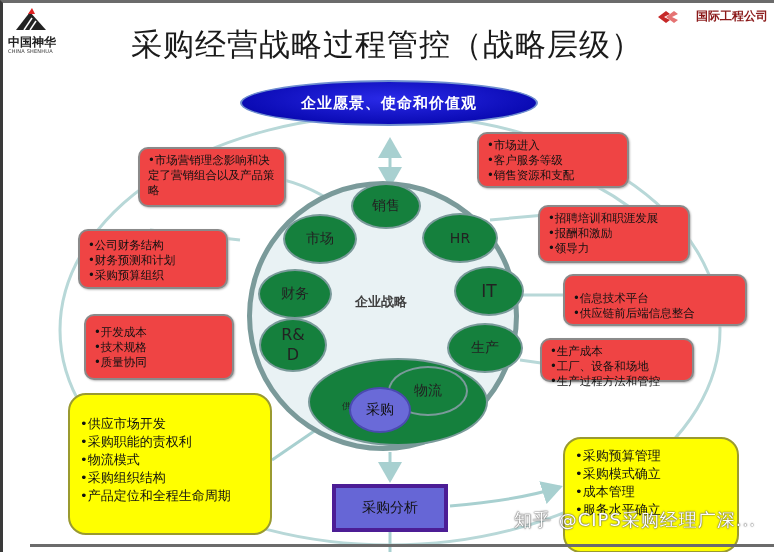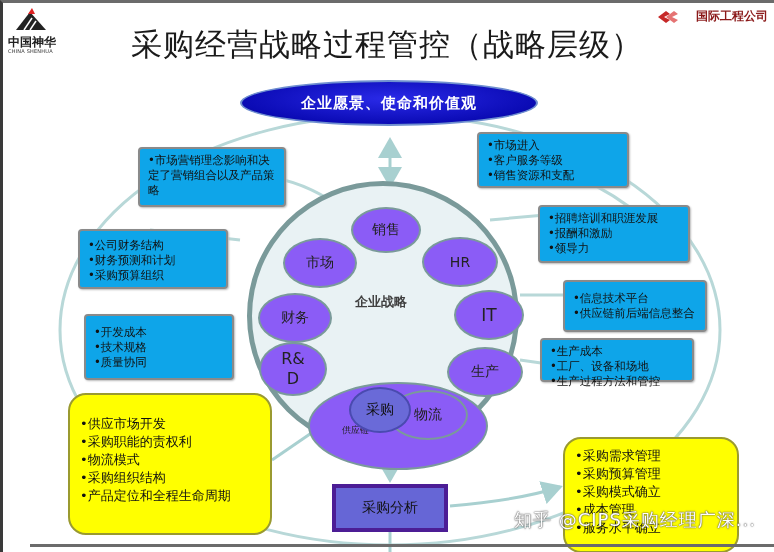--- a/index.html
+++ b/index.html
@@ -7,24 +7,24 @@
   .frame{position:absolute;left:0;top:0;width:774px;height:552px;border-top:3px solid #6b6b6b;border-left:3px solid #3a3a3a;box-sizing:border-box;}
   .abs{position:absolute;}
   .logo-l{left:8px;top:8px;display:flex;align-items:center;gap:6px;flex-direction:column;}
   .logo-l .mark{width:32px;height:22px;position:relative;}
   .logo-l .txt1{font-size:12px;font-weight:bold;color:#222;line-height:12px;}
   .logo-l .txt2{font-size:5px;color:#333;line-height:7px;letter-spacing:0.2px;}
   .logo-r{right:6px;top:8px;display:flex;align-items:center;gap:16px;}
   .logo-r .txt{font-size:12px;font-weight:bold;color:#8b1a1a;}
   .title{left:0;width:774px;top:24px;text-align:center;font-family:"DejaVu Serif",serif;font-size:31px;color:#1a1a1a;letter-spacing:1px;}
   .vision{left:240px;top:80px;width:298px;height:46px;border-radius:50%;background:radial-gradient(ellipse at 50% 40%,#2a2ae8 0%,#0b0bb5 70%,#06067a 100%);border:2px solid #6f8fd0;display:flex;align-items:center;justify-content:center;color:#fff;font-family:"DejaVu Serif",serif;font-weight:bold;font-size:15px;letter-spacing:1px;box-sizing:border-box;}
-  .box{position:absolute;border:2px solid #8a8a8a;border-radius:4px;background:#0ea5e9;font-size:11.5px;color:#111;line-height:15px;padding:4px 8px;box-sizing:border-box;box-shadow:1px 1px 2px #bbb;}
+  .box{position:absolute;border:2px solid #8a8a8a;border-radius:10px;background:#ef4444;font-size:11.5px;color:#111;line-height:15px;padding:4px 8px;box-sizing:border-box;box-shadow:1px 1px 2px #bbb;}
   .ybox{position:absolute;border:2px solid #9a9a30;border-radius:18px;background:#ffff00;font-size:13px;color:#111;line-height:18px;padding:8px 10px;box-sizing:border-box;}
   .bigcircle{left:247px;top:181px;width:272px;height:270px;border-radius:50%;border:5px solid #7a9a9a;background:#e9f2f4;box-sizing:border-box;}
-  .oval{position:absolute;border:2px solid #7a9a9a;border-radius:50%;background:#8b5cf6;display:flex;align-items:center;justify-content:center;font-size:14px;color:#222;box-sizing:border-box;text-align:center;margin-top:24px;}
+  .oval{position:absolute;border:2px solid #7a9a9a;border-radius:50%;background:#15803d;display:flex;align-items:center;justify-content:center;font-size:14px;color:#222;box-sizing:border-box;text-align:center;}
   .center-label{left:355px;top:293px;font-weight:bold;font-size:13px;color:#404040;font-family:"DejaVu Serif",serif;}
   .purchase{left:349px;top:387px;width:62px;height:46px;border-radius:50%;background:#6a6ad8;border:2px solid #4a4ab0;display:flex;align-items:center;justify-content:center;font-size:14px;color:#111;box-sizing:border-box;}
   .analysis{left:332px;top:484px;width:116px;height:48px;background:#6666d6;border:4px solid #4c1d95;display:flex;align-items:center;justify-content:center;font-size:14px;color:#111;box-sizing:border-box;}
   .watermark{right:18px;top:508px;font-size:18px;color:#fff;text-shadow:0 0 2px #555,0 0 1px #333;letter-spacing:1px;}
   .bottombar{left:30px;top:544px;width:744px;height:3px;background:#6b6b6b;}
   svg.lines{position:absolute;left:0;top:0;}
 </style>
 </head>
 <body>
 
@@ -96,21 +96,21 @@
 <div class="box" style="left:78px;top:229px;width:150px;height:60px;padding-top:7px;">
   <div>•公司财务结构</div>
   <div>•财务预测和计划</div>
   <div>•采购预算组织</div>
 </div>
 <div class="box" style="left:538px;top:205px;width:152px;height:58px;">
   <div>•招聘培训和职涯发展</div>
   <div>•报酬和激励</div>
   <div>•领导力</div>
 </div>
-<div class="box" style="left:563px;top:280px;width:144px;height:52px;padding-top:9px;">
+<div class="box" style="left:563px;top:274px;width:184px;height:52px;padding-top:15px;">
   <div>•信息技术平台</div>
   <div>•供应链前后端信息整合</div>
 </div>
 <div class="box" style="left:84px;top:314px;width:150px;height:66px;padding-top:9px;">
   <div>•开发成本</div>
   <div>•技术规格</div>
   <div>•质量协同</div>
 </div>
 <div class="box" style="left:540px;top:338px;width:154px;height:44px;">
   <div>•生产成本</div>
@@ -138,21 +138,20 @@
 
 <div class="ybox" style="left:68px;top:393px;width:204px;height:142px;padding-top:20px;">
   <div>•供应市场开发</div>
   <div>•采购职能的责权利</div>
   <div>•物流模式</div>
   <div>•采购组织结构</div>
   <div>•产品定位和全程生命周期</div>
 </div>
 
 <div class="ybox" style="left:563px;top:437px;width:176px;height:116px;padding-top:8px;">
-  <div>•采购需求管理</div>
   <div>•采购预算管理</div>
   <div>•采购模式确立</div>
   <div>•成本管理</div>
   <div>•服务水平确立</div>
 </div>
 
 <div class="abs analysis">采购分析</div>
 
 <div class="abs bottombar"></div>
 

